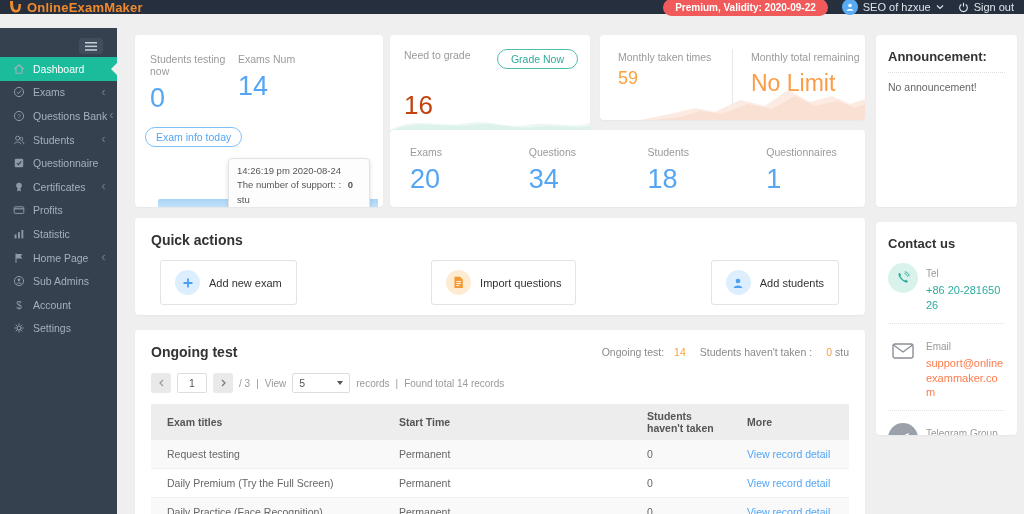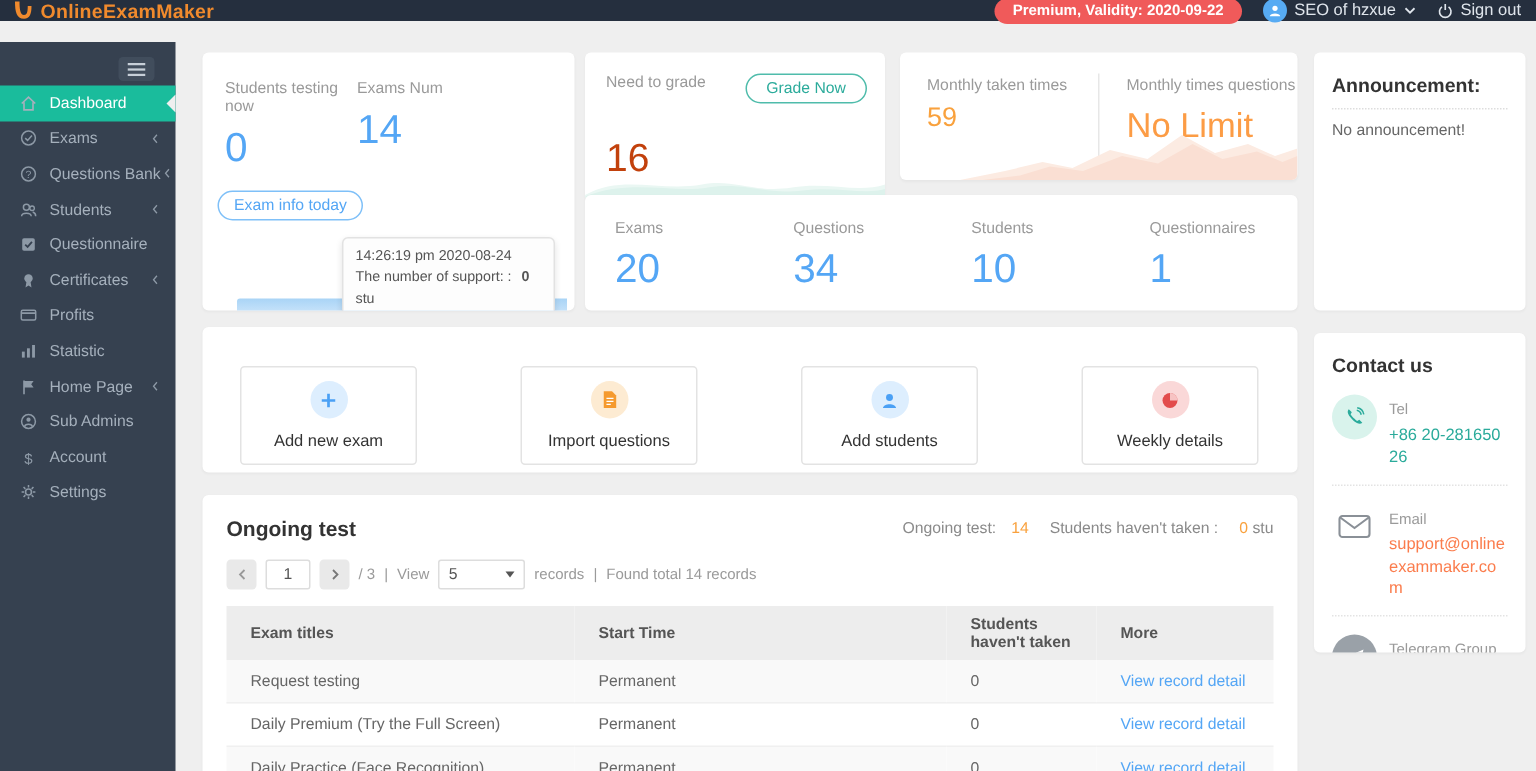--- a/index.html
+++ b/index.html
@@ -58,21 +58,21 @@
 
   
   .c4 { left:390px; top:130px; width:475px; height:77px; display:flex; }
   .c4-col { flex:1; padding:16px 0 0 20px; }
 
   
   .qa { left:135px; top:218px; width:730px; height:97px; }
   .panel-title { font-size:14px; font-weight:bold; color:#333; }
   .qa-inner { padding:14px 18px 0 16px; }
   .qa-row { display:flex; justify-content:space-between; margin-top:12px; padding:0 8px 0 9px; }
-  .qa-btn { display:flex; align-items:center; gap:9px; border:1px solid #e3e3e3; border-radius:3px; background:#fff; padding:9px 14px; min-width:118px; cursor:pointer;flex-direction:column; }
+  .qa-btn { display:flex; align-items:center; gap:9px; border:1px solid #e3e3e3; border-radius:3px; background:#fff; padding:9px 14px; min-width:118px; cursor:pointer; }
   .qa-icon { width:25px; height:25px; border-radius:50%; display:flex; align-items:center; justify-content:center; }
   .qa-label { font-size:11px; color:#333; white-space:nowrap; }
 
   
   .og { left:135px; top:330px; width:730px; height:230px; }
   .og-inner { padding:14px 16px 0 16px; }
   .og-head { display:flex; justify-content:space-between; align-items:center; }
   .og-stats { font-size:10.5px; color:#8a8a8a; display:flex; align-items:center; }
   .og-stats .orange { color:#f9a13d; }
   .pagi { display:flex; align-items:center; margin-top:13px; font-size:10px; color:#9a9a9a; gap:6px; }
@@ -350,51 +350,52 @@
   </div>
 
   <div class="card c3">
     <div class="c3-cols">
       <div class="c3-col">
         <div class="mini-label">Monthly taken times</div>
         <div class="c3-num">59</div>
       </div>
       <div class="c3-div"></div>
       <div class="c3-col">
-        <div class="mini-label">Monthly times questions</div>
+        <div class="mini-label">Monthly total remaining</div>
         <div class="c3-num2">No Limit</div>
       </div>
     </div>
     <svg class="wave" width="265" height="36" viewBox="0 0 265 36" preserveAspectRatio="none">
       <path d="M40 36 L70 30 L95 24 L115 28 L140 16 L165 22 L188 6 L210 18 L232 12 L250 20 L265 15 L265 36 Z" fill="#fcebe2"></path>
       <path d="M55 36 L80 33 L100 27 L122 30 L148 20 L172 25 L195 12 L215 22 L238 17 L255 24 L265 20 L265 36 Z" fill="#fadfd3"></path>
     </svg>
   </div>
 
   <div class="card c4">
     <div class="c4-col">
       <div class="mini-label">Exams</div>
       <div class="big-num">20</div>
     </div>
     <div class="c4-col">
       <div class="mini-label">Questions</div>
       <div class="big-num">34</div>
     </div>
     <div class="c4-col">
       <div class="mini-label">Students</div>
-      <div class="big-num">10</div>
+      <div class="big-num">18</div>
     </div>
     <div class="c4-col">
       <div class="mini-label">Questionnaires</div>
       <div class="big-num">1</div>
     </div>
   </div>
 
   <div class="card qa">
     <div class="qa-inner">
+      <div class="panel-title">Quick actions</div>
       <div class="qa-row">
         <button class="qa-btn">
           <span class="qa-icon" style="background:#ddeefe;">
             <svg width="12" height="12" viewBox="0 0 12 12">
                 <path d="M6 1.5 V10.5 M1.5 6 H10.5" stroke="#4aa0f5" stroke-width="1.8"></path>
               </svg>
           </span>
           <span class="qa-label">Add new exam</span>
         </button>
         <button class="qa-btn">
@@ -407,29 +408,20 @@
           <span class="qa-label">Import questions</span>
         </button>
         <button class="qa-btn">
           <span class="qa-icon" style="background:#ddeefe;">
             <svg width="12" height="12" viewBox="0 0 12 12">
                 <circle cx="6" cy="4" r="2.3" fill="#4aa0f5"></circle>
                 <path d="M1.6 11 C2 7.6 10 7.6 10.4 11 Z" fill="#4aa0f5"></path>
               </svg>
           </span>
           <span class="qa-label">Add students</span>
-        </button>
-        <button class="qa-btn">
-          <span class="qa-icon" style="background:#fad8d8;">
-            <svg width="12" height="12" viewBox="0 0 12 12">
-                <circle cx="6" cy="6" r="5" fill="#e24c4c"></circle>
-                <path d="M6 6 L6 1 A5 5 0 0 1 11 6 Z" fill="#fad8d8" opacity="0.85"></path>
-              </svg>
-          </span>
-          <span class="qa-label">Weekly details</span>
         </button>
       </div>
     </div>
   </div>
 
   <div class="card og">
     <div class="og-inner">
       <div class="og-head">
         <div class="panel-title">Ongoing test</div>
         <div class="og-stats">

